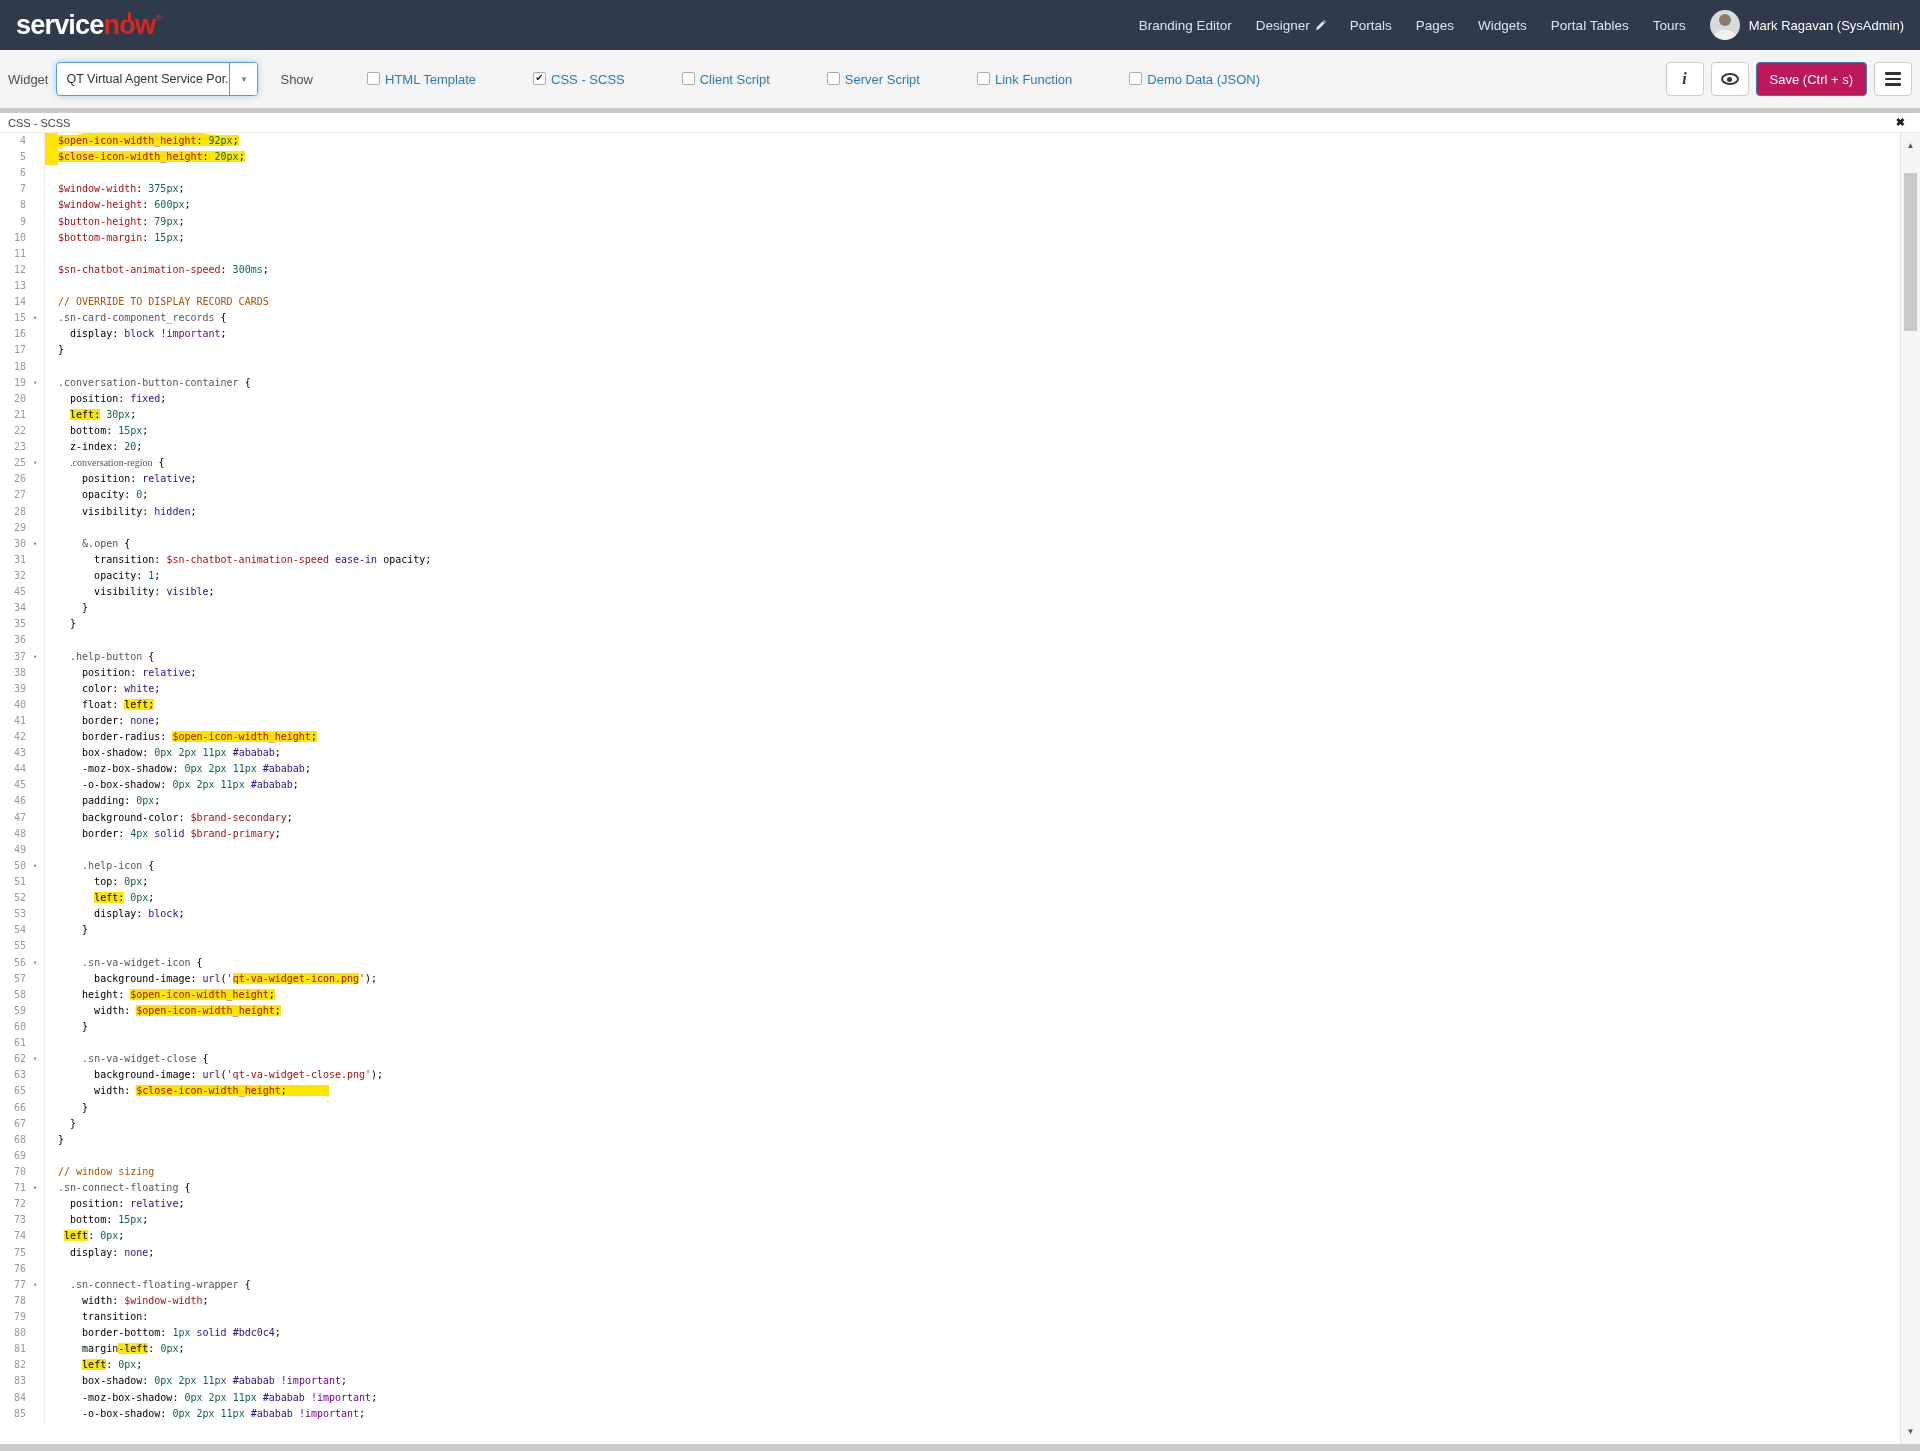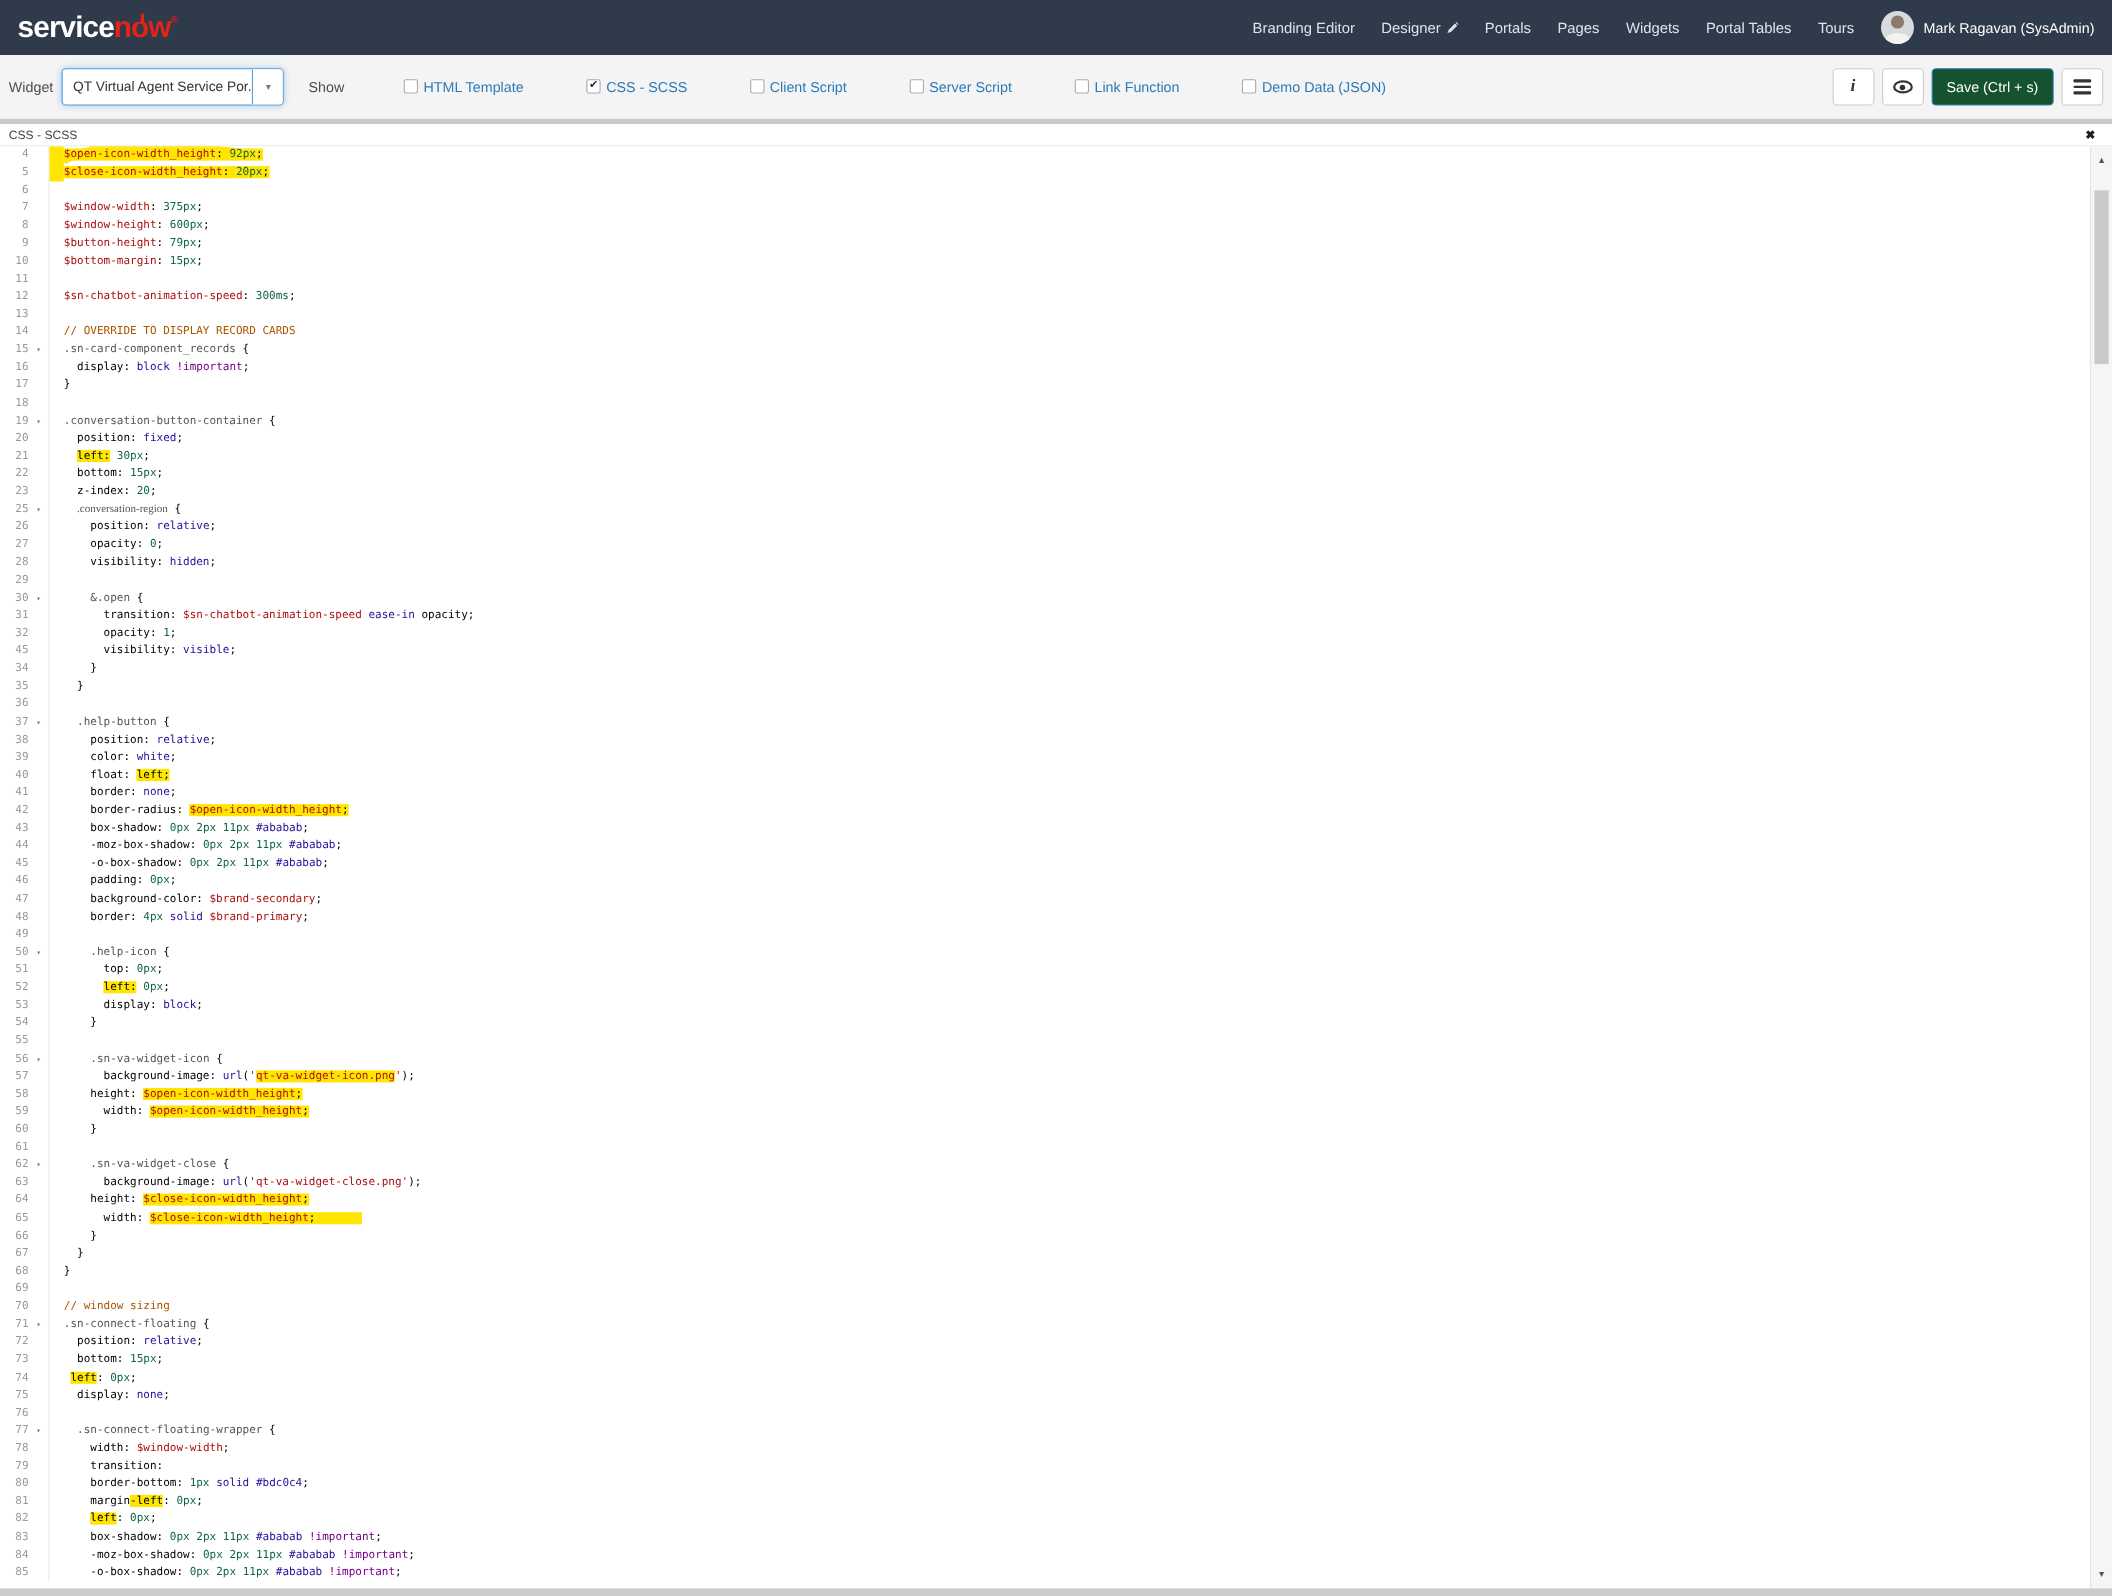--- a/index.html
+++ b/index.html
@@ -34,21 +34,21 @@
   .show-label { font-size:13px; color:#4e4e4e; margin-left:22px; margin-right:14px; }
   .toggles { display:flex; gap:17px; align-items:center; }
   .toggle { display:flex; align-items:flex-start; gap:5px; cursor:pointer;padding-left:40px; }
   .cb { width:13px; height:13px; border:1px solid #ababab; border-radius:2px; background:#fff;
         display:flex; align-items:center; justify-content:center; font-size:10px; line-height:1; color:#1d2533; }
   .toggle .lbl { font-size:13px; color:#2a7bb9; white-space:nowrap; }
   .toolbar-right { margin-left:auto; display:flex; gap:7px; align-items:center; }
   .btn { height:34px; border:1px solid #ccc; border-radius:4px; background:#fff; color:#333;
          display:flex; align-items:center; justify-content:center; font-size:13px; cursor:pointer; }
   .btn-icon { width:38px; }
-  .btn-save { background:#14532d; border-color:#357ebd; color:#fff; padding:0 13px; white-space:nowrap; }
+  .btn-save { background:#be185d; border-color:#357ebd; color:#fff; padding:0 13px; white-space:nowrap; }
   .info-i { font-family:"Liberation Serif", serif; font-style:italic; font-weight:bold; font-size:16px; }
   .eye { width:18px; height:12px; border:2px solid #333; border-radius:50% / 50%; position:relative; }
   .eye::after { content:""; position:absolute; left:4px; top:1.5px; width:5px; height:5px; border-radius:50%; background:#333; }
   .burger { display:flex; flex-direction:column; gap:3px; }
   .burger i { width:16px; height:2.5px; background:#333; border-radius:1px; }
 
   
   .divider-strip { height:5px; background:#c9c9c9; }
   .panel-header { height:20px; background:#fff; display:flex; align-items:center; padding:0 8px;
                   font-size:11px; color:#444; border-bottom:1px solid #ebebeb; }
@@ -236,21 +236,20 @@
       <div class="code-line"><span class="line-number">54</span><span class="fold-marker"></span><span class="code-text"><span style="color: rgb(0, 0, 0);">    }</span></span></div>
       <div class="code-line"><span class="line-number">55</span><span class="fold-marker"></span><span class="code-text"></span></div>
       <div class="code-line"><span class="line-number">56</span><span class="fold-marker">▾</span><span class="code-text"><span style="color: rgb(0, 0, 0);">    </span><span style="color: rgb(85, 85, 85);">.sn-va-widget-icon</span><span style="color: rgb(0, 0, 0);"> {</span></span></div>
       <div class="code-line"><span class="line-number">57</span><span class="fold-marker"></span><span class="code-text"><span style="color: rgb(0, 0, 0);">      background-image: </span><span style="color: rgb(34, 17, 153);">url</span><span style="color: rgb(0, 0, 0);">(</span><span style="color: rgb(170, 17, 17);">'</span><span style="color: rgb(170, 17, 17); background: rgb(255, 229, 0);">qt-va-widget-icon.png</span><span style="color: rgb(170, 17, 17);">'</span><span style="color: rgb(0, 0, 0);">);</span></span></div>
       <div class="code-line"><span class="line-number">58</span><span class="fold-marker"></span><span class="code-text"><span style="color: rgb(0, 0, 0);">    height: </span><span style="color: rgb(170, 17, 17); background: rgb(255, 229, 0);">$open-icon-width_height</span><span style="color: rgb(0, 0, 0); background: rgb(255, 229, 0);">;</span></span></div>
       <div class="code-line"><span class="line-number">59</span><span class="fold-marker"></span><span class="code-text"><span style="color: rgb(0, 0, 0);">      width: </span><span style="color: rgb(170, 17, 17); background: rgb(255, 229, 0);">$open-icon-width_height</span><span style="color: rgb(0, 0, 0); background: rgb(255, 229, 0);">;</span></span></div>
       <div class="code-line"><span class="line-number">60</span><span class="fold-marker"></span><span class="code-text"><span style="color: rgb(0, 0, 0);">    }</span></span></div>
       <div class="code-line"><span class="line-number">61</span><span class="fold-marker"></span><span class="code-text"></span></div>
       <div class="code-line"><span class="line-number">62</span><span class="fold-marker">▾</span><span class="code-text"><span style="color: rgb(0, 0, 0);">    </span><span style="color: rgb(85, 85, 85);">.sn-va-widget-close</span><span style="color: rgb(0, 0, 0);"> {</span></span></div>
       <div class="code-line"><span class="line-number">63</span><span class="fold-marker"></span><span class="code-text"><span style="color: rgb(0, 0, 0);">      background-image: </span><span style="color: rgb(34, 17, 153);">url</span><span style="color: rgb(0, 0, 0);">(</span><span style="color: rgb(170, 17, 17);">'qt-va-widget-close.png'</span><span style="color: rgb(0, 0, 0);">);</span></span></div>
-      <div class="code-line"><span class="line-number">64</span><span class="fold-marker"></span><span class="code-text"><span style="color: rgb(0, 0, 0);">    height: </span><span style="color: rgb(170, 17, 17); background: rgb(255, 229, 0);">$close-icon-width_height</span><span style="color: rgb(0, 0, 0); background: rgb(255, 229, 0);">;</span></span></div>
       <div class="code-line"><span class="line-number">65</span><span class="fold-marker"></span><span class="code-text"><span style="color: rgb(0, 0, 0);">      width: </span><span style="color: rgb(170, 17, 17); background: rgb(255, 229, 0);">$close-icon-width_height</span><span style="color: rgb(0, 0, 0); background: rgb(255, 229, 0);">;</span><span style="color: rgb(0, 0, 0); background: rgb(255, 229, 0);">       </span></span></div>
       <div class="code-line"><span class="line-number">66</span><span class="fold-marker"></span><span class="code-text"><span style="color: rgb(0, 0, 0);">    }</span></span></div>
       <div class="code-line"><span class="line-number">67</span><span class="fold-marker"></span><span class="code-text"><span style="color: rgb(0, 0, 0);">  }</span></span></div>
       <div class="code-line"><span class="line-number">68</span><span class="fold-marker"></span><span class="code-text"><span style="color: rgb(0, 0, 0);">}</span></span></div>
       <div class="code-line"><span class="line-number">69</span><span class="fold-marker"></span><span class="code-text"></span></div>
       <div class="code-line"><span class="line-number">70</span><span class="fold-marker"></span><span class="code-text"><span style="color: rgb(170, 85, 0);">// window sizing</span></span></div>
       <div class="code-line"><span class="line-number">71</span><span class="fold-marker">▾</span><span class="code-text"><span style="color: rgb(85, 85, 85);">.sn-connect-floating</span><span style="color: rgb(0, 0, 0);"> {</span></span></div>
       <div class="code-line"><span class="line-number">72</span><span class="fold-marker"></span><span class="code-text"><span style="color: rgb(0, 0, 0);">  position: </span><span style="color: rgb(34, 17, 153);">relative</span><span style="color: rgb(0, 0, 0);">;</span></span></div>
       <div class="code-line"><span class="line-number">73</span><span class="fold-marker"></span><span class="code-text"><span style="color: rgb(0, 0, 0);">  bottom: </span><span style="color: rgb(17, 102, 68);">15px</span><span style="color: rgb(0, 0, 0);">;</span></span></div>
       <div class="code-line"><span class="line-number">74</span><span class="fold-marker"></span><span class="code-text"><span style="color: rgb(0, 0, 0);"> </span><span style="color: rgb(0, 0, 0); background: rgb(255, 229, 0);">left</span><span style="color: rgb(0, 0, 0);">: </span><span style="color: rgb(17, 102, 68);">0px</span><span style="color: rgb(0, 0, 0);">;</span></span></div>

